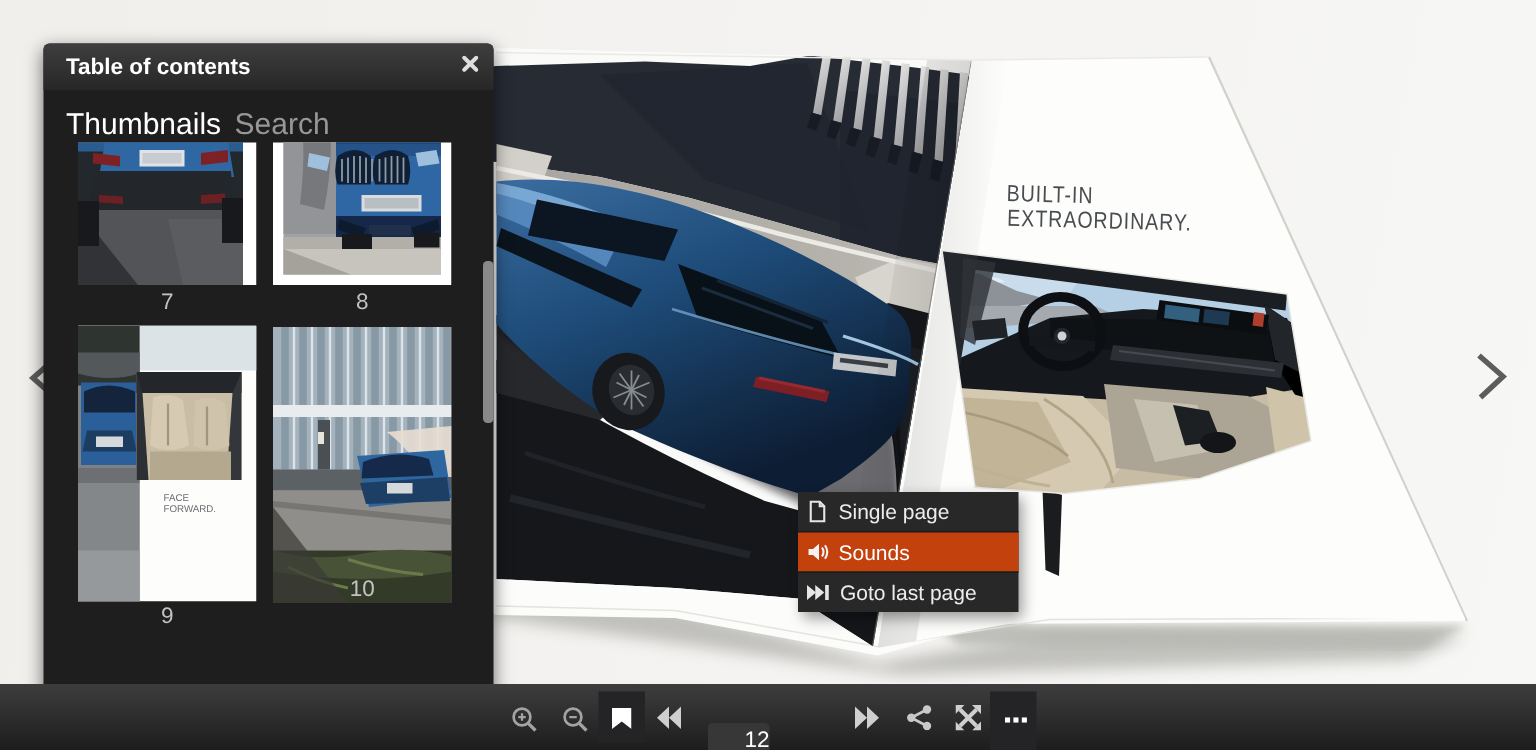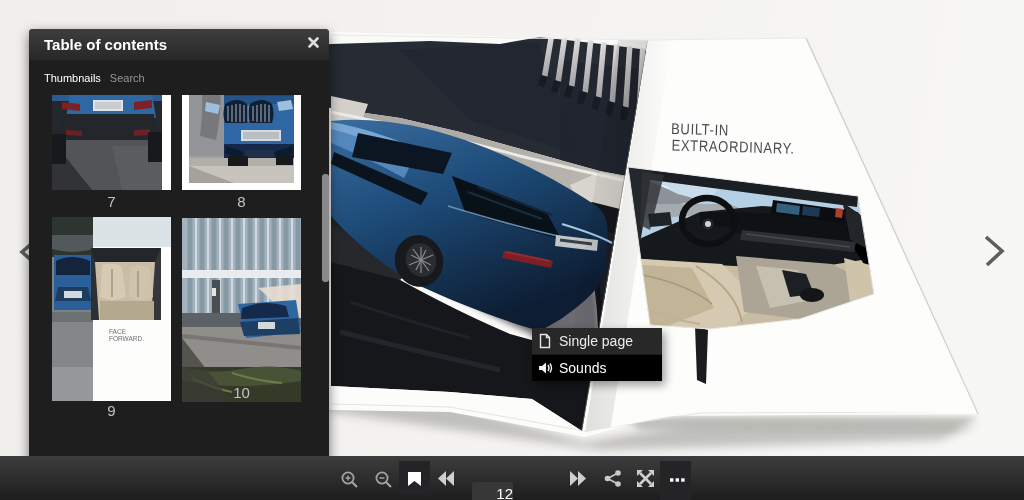--- a/index.html
+++ b/index.html
@@ -6,34 +6,34 @@
   body{width:1024px;height:500px;overflow:hidden;background:linear-gradient(100deg,#f0efec,#f4f3f1 55%,#f7f7f5);
        font-family:"Liberation Sans", sans-serif;position:relative;}
   .abs{position:absolute;}
   
   #toc{left:29px;top:29px;width:300px;height:488px;background:#1e1e1f;
        border-radius:4px;box-shadow:0 4px 12px rgba(0,0,0,.55);z-index:30;}
   #toc .hdr{height:31px;background:linear-gradient(#3e3e3e,#272727);
        border-radius:4px 4px 0 0;position:relative;}
   #toc .hdr .t{position:absolute;left:15px;top:7px;font-size:15px;font-weight:bold;color:#fff;}
   
-  #toc .tabs{position:absolute;left:15px;top:43px;font-size:11px;color:#fff;}
+  #toc .tabs{position:absolute;left:15px;top:43px;font-size:20px;color:#fff;}
   #toc .tabs .s{color:#979797;margin-left:9px;}
   #thumbwrap{position:absolute;left:0;top:66px;width:300px;height:330px;overflow:hidden;}
   .th{position:absolute;}
   .num{position:absolute;color:#c2c2c2;font-size:15px;width:119px;text-align:center;}
   #sbar{position:absolute;left:293px;top:145px;width:7px;height:108px;background:#898989;border-radius:3px;}
   
-  #menu{left:532px;top:328px;width:130px;background:#282828;z-index:60;
+  #menu{left:532px;top:328px;width:147px;background:#282828;z-index:60;
         box-shadow:3px 4px 9px rgba(0,0,0,.4);}
   #menu .row{height:26px;display:flex;align-items:center;padding-left:5px;
         color:#ececec;font-size:14px;border-top:1px solid #1b1b1b;}
   #menu .row:first-child{border-top:none;}
   #menu .row svg{margin-right:6px;}
-  #menu .hl{background:#000000;color:#fff;}
+  #menu .hl{background:#c2410c;color:#fff;}
   
   #bar{left:0;bottom:0;width:1024px;height:44px;
        background:linear-gradient(#3d3d3e,#1d1d1e);z-index:50;}
   #bar .sq{position:absolute;background:#242426;}
   .pbox{position:absolute;top:26px;width:41px;height:23px;background:#373737;
         border-radius:3px;color:#fff;font-size:15px;text-align:right;line-height:23px;}
   .icon{position:absolute;}
 </style>
 </head>
 <body>
@@ -376,20 +376,25 @@
 <div id="menu" class="abs">
   <div class="row"><svg width="16" height="16" viewBox="0 0 16 16">
         <path d="M3.5,1.5 h6 l3,3 v10 h-9 Z" fill="none" stroke="#e6e6e6" stroke-width="1.4"></path>
         <path d="M9.5,1.5 v3 h3" fill="none" stroke="#e6e6e6" stroke-width="1.4"></path>
       </svg>Single page</div>
   <div class="row hl"><svg width="16" height="16" viewBox="0 0 16 16">
         <path d="M2,6 h3 l4,-3.5 v11 L5,10 H2 Z" fill="#f2f2f2"></path>
         <path d="M11,5 q2,3 0,6" stroke="#f2f2f2" stroke-width="1.4" fill="none"></path>
         <path d="M13,3.5 q3,4.5 0,9" stroke="#f2f2f2" stroke-width="1.4" fill="none"></path>
       </svg>Sounds</div>
+  <div class="row"><svg width="17" height="16" viewBox="0 0 17 16">
+        <rect x="13.1" y="3" width="2.4" height="10" fill="#e6e6e6"></rect>
+        <path d="M6.5,3 l6,5 l-6,5 Z" fill="#e6e6e6"></path>
+        <path d="M1,3 l6,5 l-6,5 Z" fill="#e6e6e6"></path>
+      </svg>Goto last page</div>
 </div>
 
 <div id="bar" class="abs">
   <div class="sq" style="left:399px;top:5px;width:31px;height:34px;"></div>
   <div class="sq" style="left:660px;top:5px;width:31px;height:39px;"></div>
 
   <svg class="icon" style="left:340px;top:14px" width="19" height="19" viewBox="0 0 19 19">
     <circle cx="8" cy="8" r="5.6" fill="none" stroke="#a3a3a3" stroke-width="1.8"></circle>
     <path d="M12.2,12.2 L17,17" stroke="#a3a3a3" stroke-width="2.2"></path>
     <path d="M8,5.5 v5 M5.5,8 h5" stroke="#a3a3a3" stroke-width="1.5"></path>

